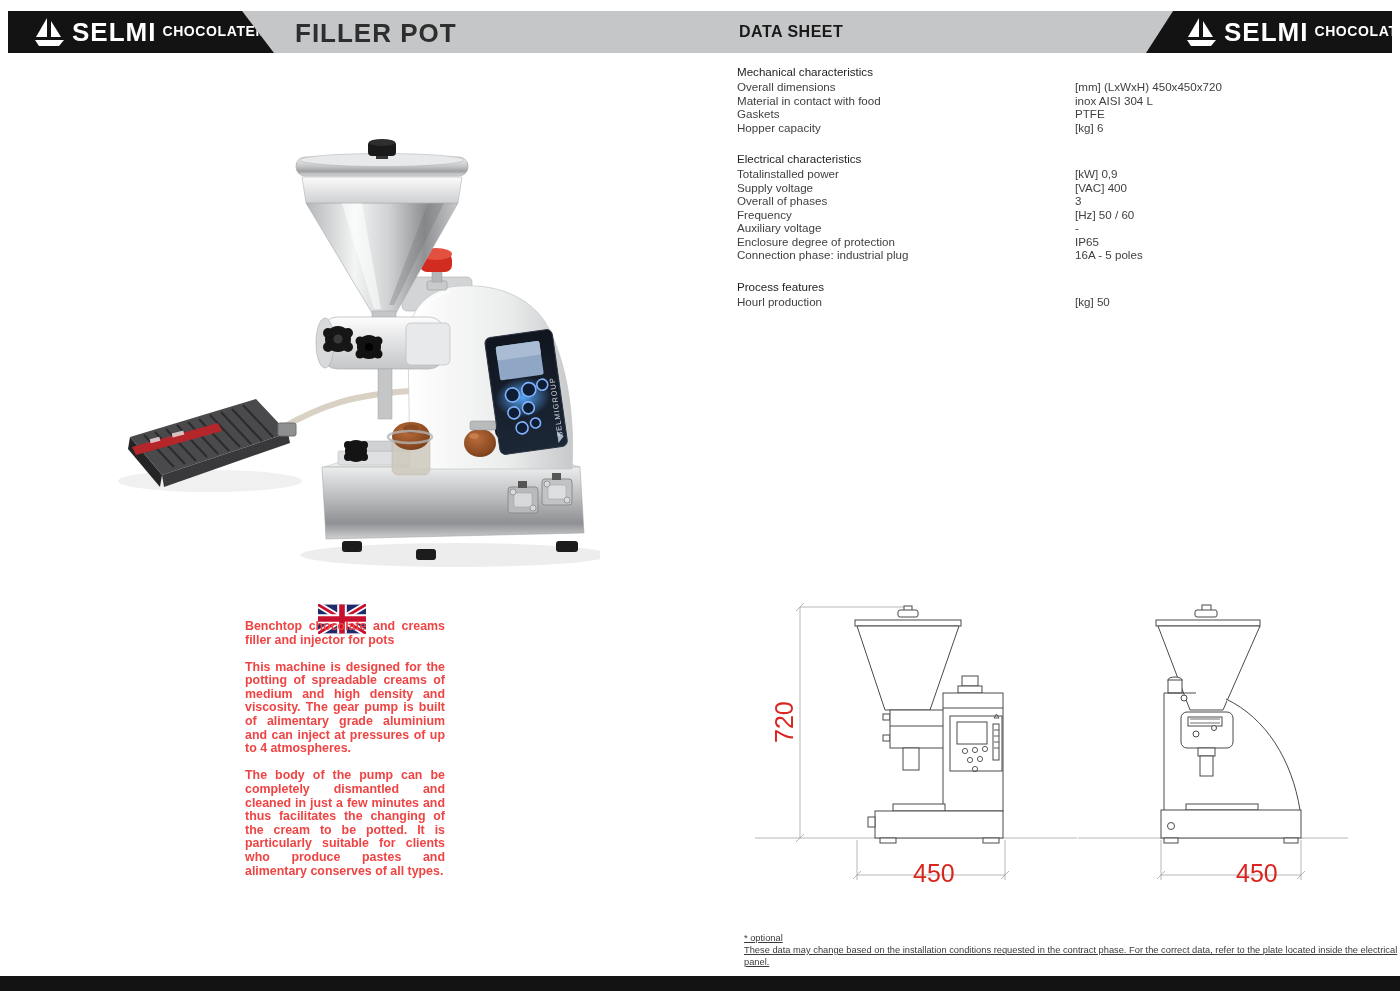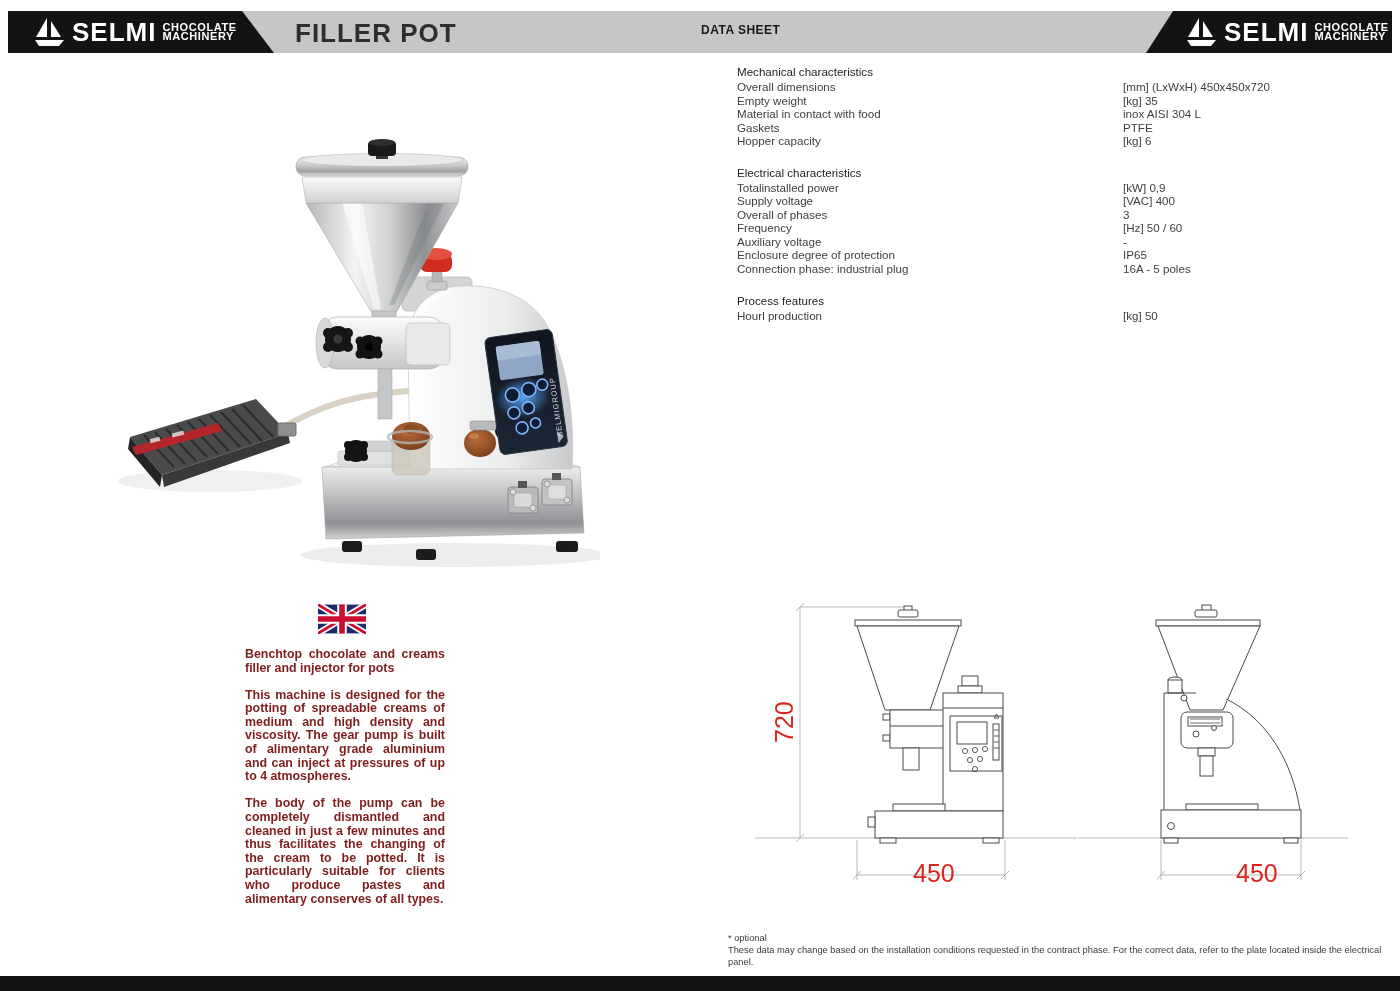--- a/index.html
+++ b/index.html
@@ -8,42 +8,42 @@
     font-family:"Liberation Sans", sans-serif;overflow:hidden;margin:0 auto;
   }
   
   .hdr-gray{position:absolute;left:8px;top:11px;width:1384px;height:42px;background:#c5c6c7;}
   .hdr-black-left{position:absolute;left:8px;top:11px;width:266px;height:42px;background:#131313;
     clip-path:polygon(0 0,88% 0,100% 100%,0 100%);display:flex;align-items:center;padding-left:26px;box-sizing:border-box;}
   .hdr-black-right{position:absolute;left:1146px;top:11px;width:246px;height:42px;background:#131313;
     clip-path:polygon(11% 0,100% 0,100% 100%,0 100%);display:flex;align-items:center;padding-left:40px;box-sizing:border-box;}
   .brand{display:flex;align-items:center;gap:6px;color:#fff;}
   .brand-name{font-size:26px;font-weight:800;letter-spacing:1px;line-height:26px;}
-  .brand-sub{display:flex;flex-direction:column;justify-content:center;font-size:11px;font-weight:700;letter-spacing:.6px;line-height:9.5px;}
+  .brand-sub{display:flex;flex-direction:row;justify-content:center;font-size:14px;font-weight:700;letter-spacing:.6px;line-height:9.5px;}
   .product-title{position:absolute;left:295px;top:18px;font-size:26px;font-weight:800;letter-spacing:1px;color:#2e2e2e;}
-  .doc-title{position:absolute;left:701px;top:23px;font-size:12px;font-weight:800;letter-spacing:.5px;color:#191919;}
+  .doc-title{position:absolute;left:739px;top:23px;font-size:16px;font-weight:800;letter-spacing:.5px;color:#191919;}
   
   .specs{position:absolute;left:737px;top:65px;width:648px;font-size:11.6px;color:#3f3f3f;}
   .spec-sec{margin-bottom:18px;}
   .spec-title{font-weight:400;color:#232323;line-height:14px;margin-bottom:1px;}
   .spec-row{display:flex;line-height:13.55px;}
   .spec-label{width:338px;flex:0 0 auto;}
-  .spec-value{flex:1;margin-left:48px;}
+  .spec-value{flex:1;}
   
-  .descr{position:absolute;left:245px;top:648px;width:200px;color:#7f1d1d;}
+  .descr{position:absolute;left:245px;top:620px;width:200px;color:#ef4444;}
   .descr h3{margin:0;font-size:12.4px;font-weight:700;line-height:13.6px;text-align:justify;}
   .descr p{margin:13.5px 0 0 0;font-size:12.4px;font-weight:700;line-height:13.6px;text-align:justify;}
   .flag{position:absolute;left:318px;top:604px;}
   
   .photo{position:absolute;left:110px;top:135px;}
   .draw-front{position:absolute;left:755px;top:598px;}
   .draw-side{position:absolute;left:1078px;top:598px;}
   .dim-text{font-family:"Liberation Sans",sans-serif;font-size:25px;font-weight:500;fill:#d9251d;}
   
-  .footnote{position:absolute;left:728px;top:932px;font-size:9.3px;color:#3b3b3b;line-height:12px;}
+  .footnote{position:absolute;left:744px;top:932px;font-size:9.3px;color:#3b3b3b;line-height:12px;text-decoration:underline;}
   .footer-bar{position:absolute;left:0;bottom:0;width:1400px;height:15px;background:#131313;}
 </style>
 </head>
 <body>
 
 <div class="page">
 
   <div class="hdr-gray"></div>
 
   <div class="hdr-black-left">
@@ -79,24 +79,20 @@
     </div>
   </div>
 
   <div class="specs">
 
     <div class="spec-sec">
       <div class="spec-title">Mechanical characteristics</div>
       <div class="spec-row">
           <span class="spec-label">Overall dimensions</span>
           <span class="spec-value">[mm] (LxWxH) 450x450x720</span>
-        </div>
-      <div class="spec-row">
-          <span class="spec-label">Empty weight</span>
-          <span class="spec-value">[kg] 35</span>
         </div>
       <div class="spec-row">
           <span class="spec-label">Material in contact with food</span>
           <span class="spec-value">inox AISI 304 L</span>
         </div>
       <div class="spec-row">
           <span class="spec-label">Gaskets</span>
           <span class="spec-value">PTFE</span>
         </div>
       <div class="spec-row">

